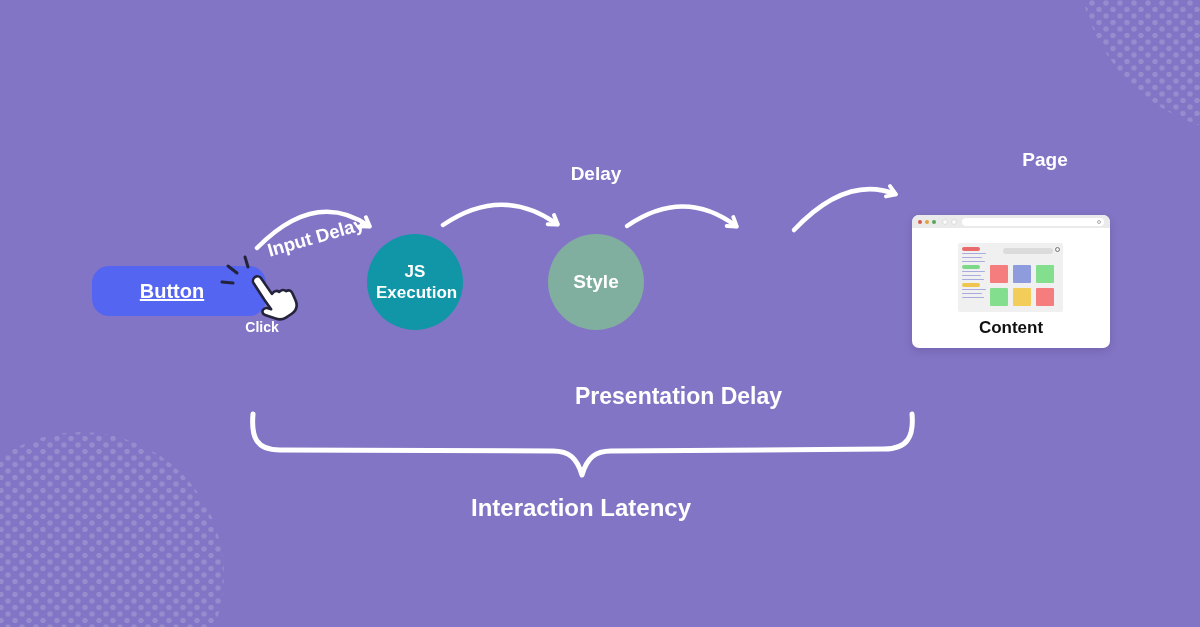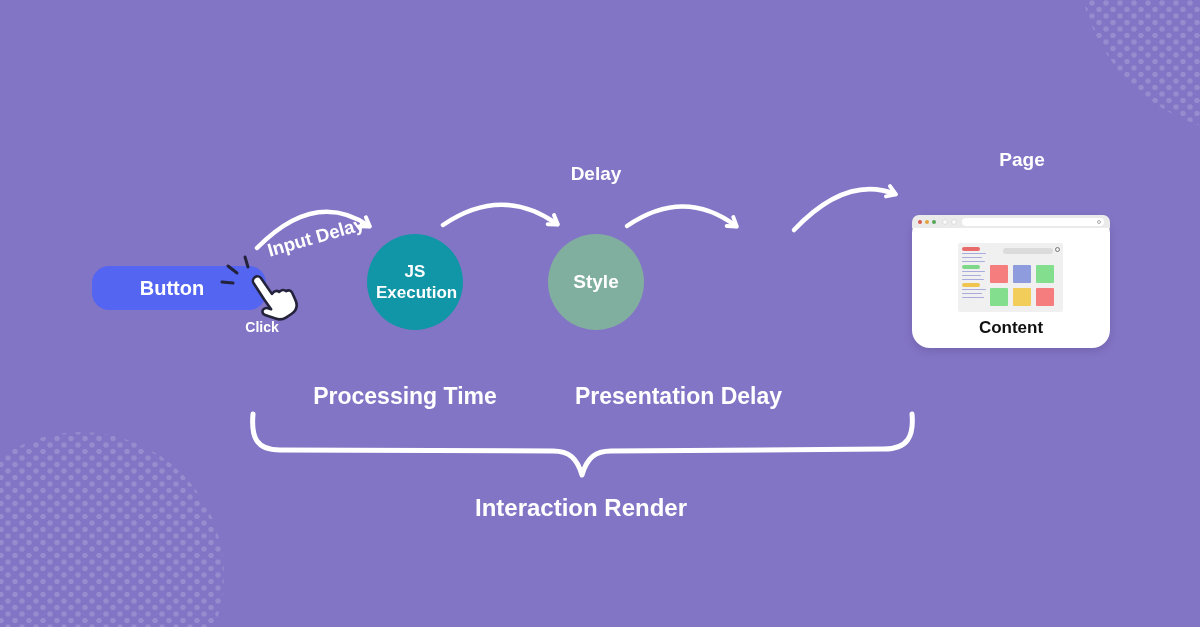--- a/index.html
+++ b/index.html
@@ -12,45 +12,45 @@
       radial-gradient(circle,rgba(255,255,255,.17) 2.4px,rgba(255,255,255,0) 3px),
       radial-gradient(circle,rgba(255,255,255,.17) 2.4px,rgba(255,255,255,0) 3px);
     background-size:14px 13px;background-position:0 0,7px 6.5px;}
   .dots-tr{left:1078px;top:-218px;width:352px;height:352px;}
   .dots-bl{left:-62px;top:432px;width:286px;height:286px;}
 
   .overlay{position:absolute;left:0;top:0;pointer-events:none;}
   .arrow{stroke:#fff;stroke-width:4.5;fill:none;stroke-linecap:round;}
   .brace{stroke:#fff;stroke-width:5;fill:none;stroke-linecap:round;stroke-linejoin:round;}
 
-  .btn-pill{position:absolute;left:92px;top:266px;width:174px;height:44px;background:#5465F1;
+  .btn-pill{position:absolute;left:92px;top:266px;width:174px;height:50px;background:#5465F1;
     border-radius:17px;display:flex;align-items:center;justify-content:center;color:#fff;
-    font-weight:bold;font-size:20px;padding-right:14px;box-sizing:border-box;}
+    font-weight:bold;font-size:20px;padding-right:14px;box-sizing:border-box;text-decoration:underline;}
 
   .lbl{position:absolute;color:#fff;font-weight:bold;text-align:center;white-space:nowrap;}
   #lbl-click{left:212px;top:319px;width:100px;font-size:14px;}
   #lbl-input-delay{left:268px;top:240px;font-size:18.5px;transform:rotate(-16deg);transform-origin:left center;}
   #lbl-render{left:546px;top:163px;width:100px;font-size:19px;}
-  #lbl-page{left:972px;top:149px;width:100px;font-size:19px;}
+  #lbl-page{left:995px;top:149px;width:100px;font-size:19px;}
   #lbl-processing{left:305px;top:383px;width:200px;font-size:23px;}
   #lbl-presentation{left:575px;top:383px;width:200px;font-size:23px;}
   #lbl-latency{left:451px;top:494px;width:260px;font-size:24px;}
 
   .node{position:absolute;top:234px;width:96px;height:96px;border-radius:50%;display:flex;
     align-items:center;justify-content:center;color:#fff;font-weight:bold;text-align:center;}
   #node-js{left:367px;background:#1096A6;font-size:17px;}
   #node-js .node-label{width:78px;line-height:1.25;}
   #node-style{left:548px;background:#81AF9F;font-size:19px;}
   #node-paint{left:729px;background:#41A9F4;font-size:18px;}
 
   .cursor{position:absolute;left:215px;top:255px;}
 
   
   .browser{position:absolute;left:912px;top:215px;width:198px;height:133px;background:#fff;
-    border-radius:18px;box-shadow:0 3px 8px rgba(40,30,80,.18);}
+    border-radius:7px;box-shadow:0 3px 8px rgba(40,30,80,.18);}
   .browser-header{height:13px;background:#EBEAEA;border-radius:7px 7px 0 0;display:flex;
     align-items:center;padding:0 6px;box-sizing:border-box;}
   .tl-dot{width:4px;height:4px;border-radius:50%;margin-right:3px;}
   .tl-red{background:#D95B4E;}.tl-orange{background:#E2A43C;}.tl-green{background:#57A45B;}
   .nav-dot{width:6px;height:6px;border-radius:50%;background:#FAFAFA;border:1px solid #DCDCDC;
     box-sizing:border-box;margin-left:3px;}
   .url-bar{flex:1;height:8px;background:#fff;border-radius:4px;margin-left:5px;position:relative;}
   .url-mag{position:absolute;right:3px;top:2px;width:4px;height:4px;border:1px solid #AAA;
     border-radius:50%;box-sizing:border-box;}
 
@@ -165,18 +165,17 @@
         <div class="tile" style="background: rgb(142, 156, 222);"></div>
         <div class="tile" style="background: rgb(131, 223, 141);"></div>
         <div class="tile" style="background: rgb(131, 223, 141);"></div>
         <div class="tile" style="background: rgb(243, 205, 89);"></div>
         <div class="tile" style="background: rgb(246, 125, 125);"></div>
       </div>
     </div>
     <div class="content-label">Content</div>
   </div>
 
-  <div class="lbl" id="lbl-processing">Processing Time</div>
   <div class="lbl" id="lbl-presentation">Presentation Delay</div>
-  <div class="lbl" id="lbl-latency">Interaction Render</div>
+  <div class="lbl" id="lbl-latency">Interaction Latency</div>
 
 
 </div>
 
 </body></html>

